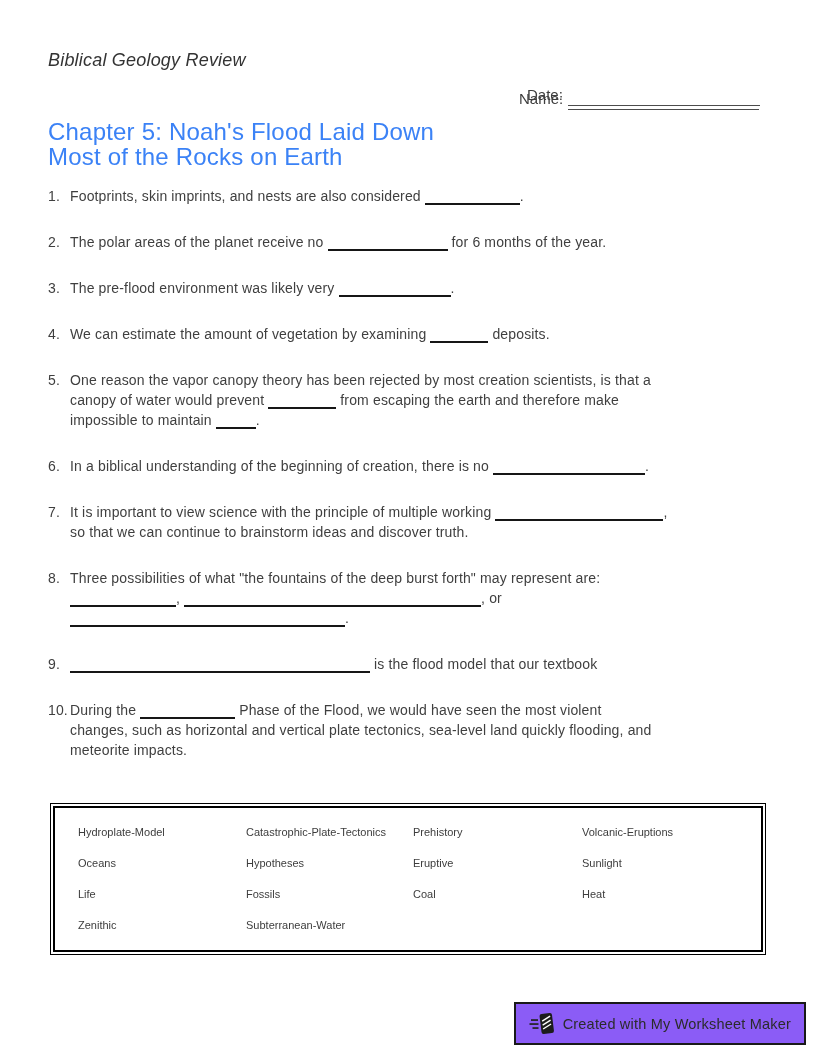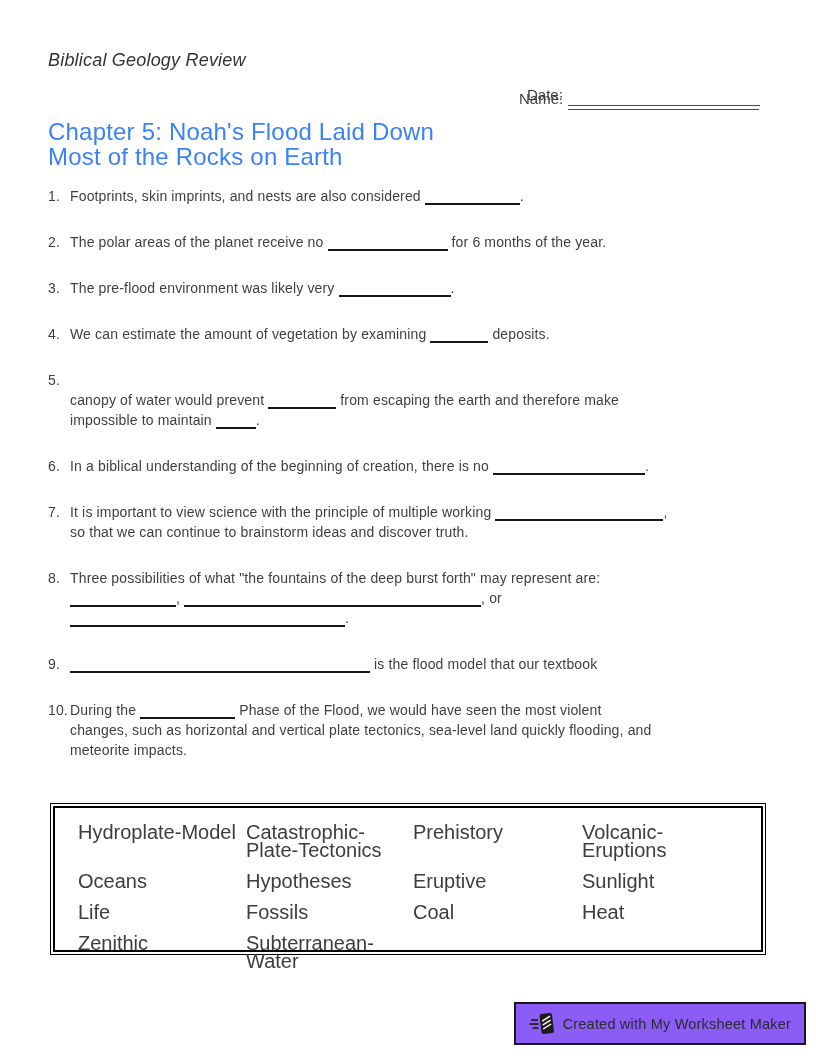--- a/index.html
+++ b/index.html
@@ -80,21 +80,21 @@
   .word-bank-inner {
     width: 100%; height: 100%;
     border: 2.5px solid #000000;
   }
   .word-bank-grid {
     display: grid;
     grid-template-columns: 168px 167px 169px 1fr;
     row-gap: 13px;
     align-content: start;
     padding: 15px 10px 10px 23px;
-    font-size: 20px;
+    font-size: 11px;
     line-height: 18px;
     color: #3d3d3d;
   }
   .wb-cell { padding-right: 10px; }
 
   
   .badge {
     position: absolute;
     right: 10px; top: 1002px;
     height: 43px;
@@ -139,21 +139,21 @@
       <div class="q">
         <div class="q-num">3.</div>
         <div class="q-body"><span>The pre-flood environment was likely very </span><span class="blank" style="width: 112px;"></span><span>.</span></div>
       </div>
       <div class="q">
         <div class="q-num">4.</div>
         <div class="q-body"><span>We can estimate the amount of vegetation by examining </span><span class="blank" style="width: 58px;"></span><span> deposits.</span></div>
       </div>
       <div class="q">
         <div class="q-num">5.</div>
-        <div class="q-body"><br><span>canopy of water would prevent </span><span class="blank" style="width: 68px;"></span><span> from escaping the earth and therefore make</span><br><span>impossible to maintain </span><span class="blank" style="width: 40px;"></span><span>.</span></div>
+        <div class="q-body"><span>One reason the vapor canopy theory has been rejected by most creation scientists, is that a</span><br><span>canopy of water would prevent </span><span class="blank" style="width: 68px;"></span><span> from escaping the earth and therefore make</span><br><span>impossible to maintain </span><span class="blank" style="width: 40px;"></span><span>.</span></div>
       </div>
       <div class="q">
         <div class="q-num">6.</div>
         <div class="q-body"><span>In a biblical understanding of the beginning of creation, there is no </span><span class="blank" style="width: 152px;"></span><span>.</span></div>
       </div>
       <div class="q">
         <div class="q-num">7.</div>
         <div class="q-body"><span>It is important to view science with the principle of multiple working </span><span class="blank" style="width: 168px;"></span><span>,</span><br><span>so that we can continue to brainstorm ideas and discover truth.</span></div>
       </div>
       <div class="q">

